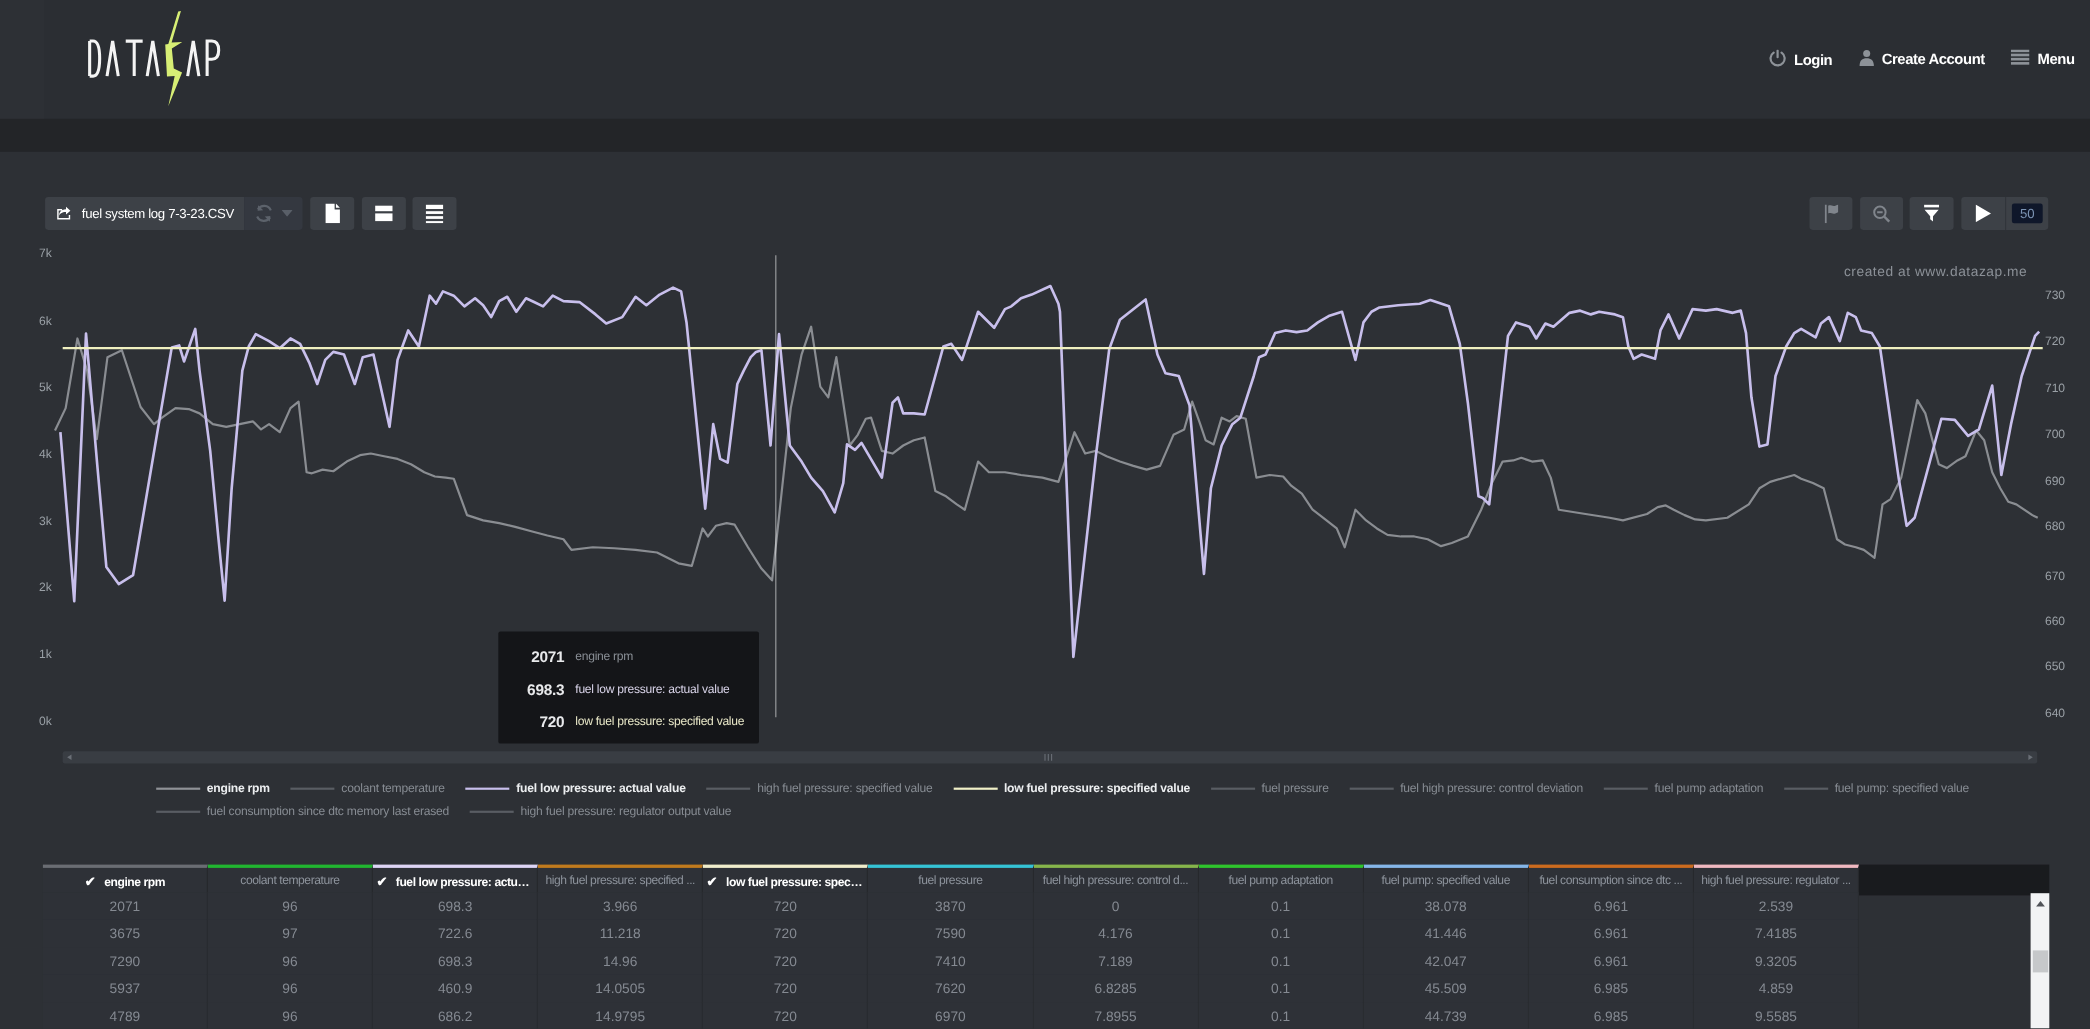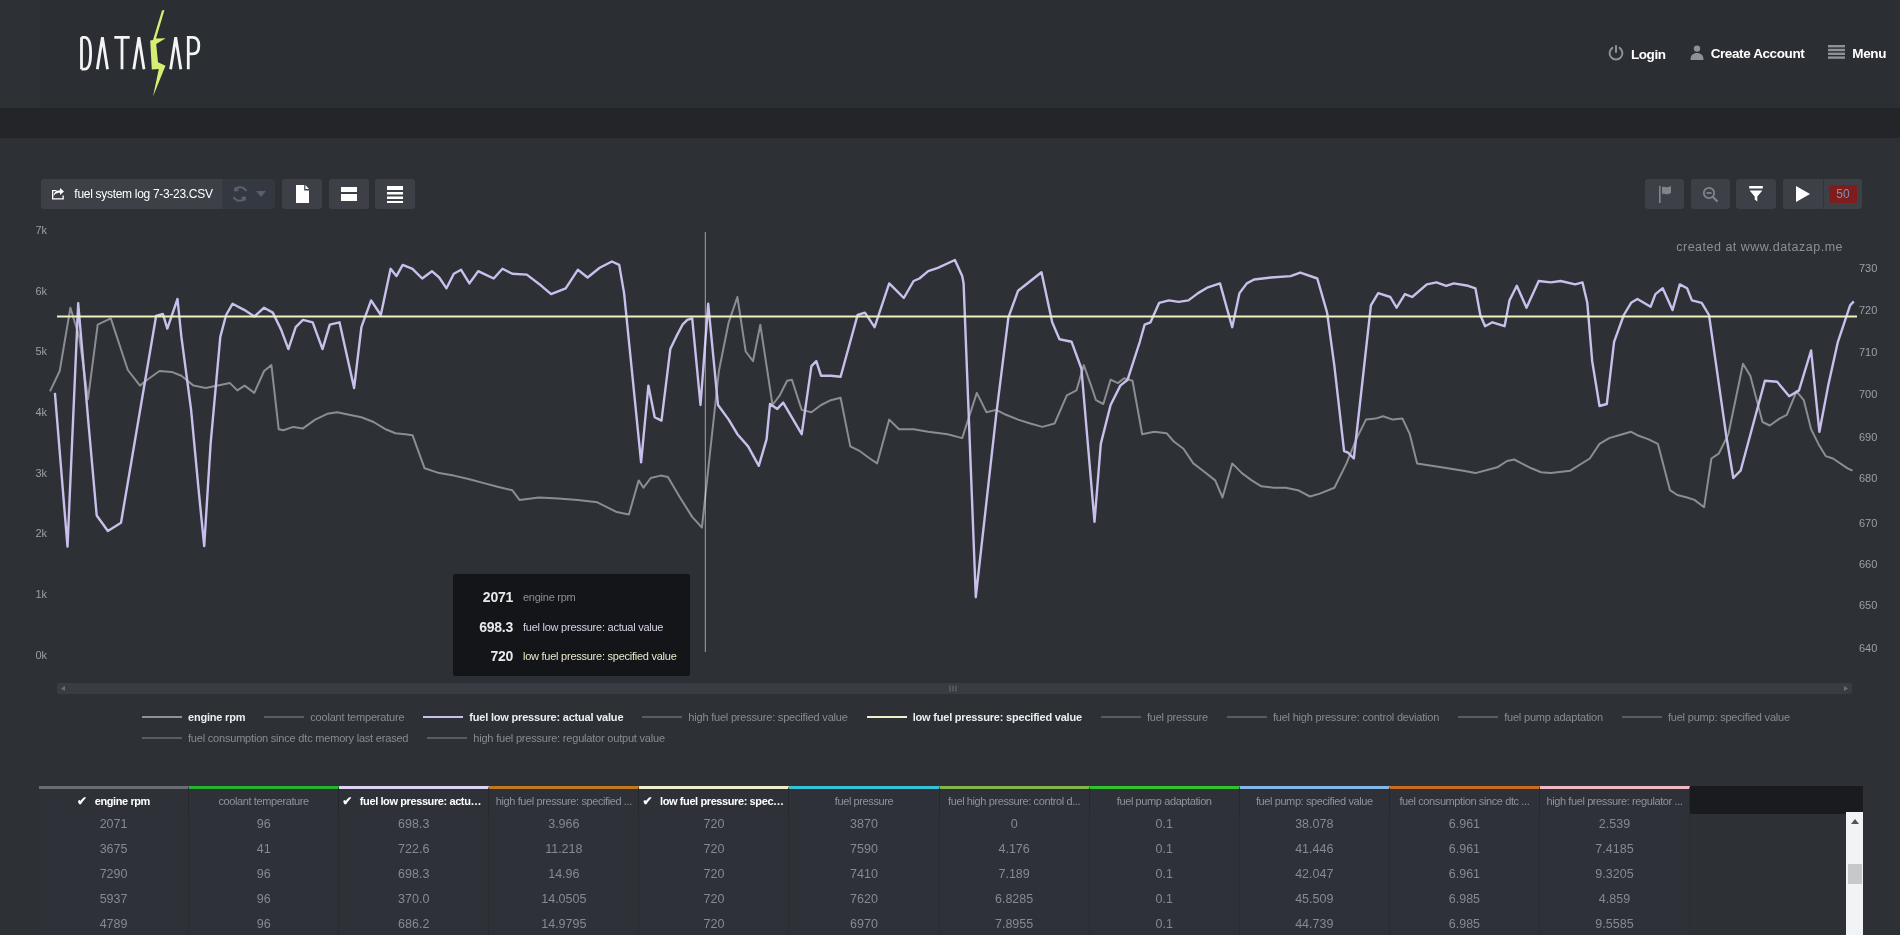--- a/index.html
+++ b/index.html
@@ -116,21 +116,21 @@
       <rect x="0.2" y="0" width="13.6" height="2.5" fill="#fff"></rect>
       <path fill="#fff" d="M0.6,4.6 H13.4 L8.3,10.6 V15.4 L5.7,13.4 V10.6 Z"></path>
     </svg>
   </div>
 <div class="btn" style="left:1783px; width:40px; border-top-right-radius:0; border-bottom-right-radius:0;">
     <svg width="14" height="16" viewBox="0 0 14 16">
       <path fill="#fff" d="M0,0 L14,8 L0,16 Z"></path>
     </svg>
   </div>
 <div class="btn" style="left:1823px; width:39px; border-top-left-radius:0; border-bottom-left-radius:0; border-left:1px solid #32363c;">
-    <span style="display:block;width:28px;height:18px;background:#7f1d1d;border-radius:2px;color:#7b93b3;font-size:12px;line-height:18px;text-align:center;">50</span>
+    <span style="display:block;width:28px;height:18px;background:#0f172a;border-radius:2px;color:#7b93b3;font-size:12px;line-height:18px;text-align:center;">50</span>
   </div>
 <svg id="chart" style="position:absolute;left:0;top:225px;" width="1900" height="475" viewBox="0 0 1900 475">
 <g font-family="Liberation Sans, sans-serif" font-size="11" fill="#9aa0a6">
       <text x="47" y="9" text-anchor="end" class="ax">7k</text>
       <text x="47" y="70" text-anchor="end" class="ax">6k</text>
       <text x="47" y="130" text-anchor="end" class="ax">5k</text>
       <text x="47" y="191" text-anchor="end" class="ax">4k</text>
       <text x="47" y="252" text-anchor="end" class="ax">3k</text>
       <text x="47" y="312" text-anchor="end" class="ax">2k</text>
       <text x="47" y="373" text-anchor="end" class="ax">1k</text>
@@ -220,21 +220,21 @@
       <div class="td">720</div>
       <div class="td">3870</div>
       <div class="td">0</div>
       <div class="td">0.1</div>
       <div class="td">38.078</div>
       <div class="td">6.961</div>
       <div class="td">2.539</div>
     </div>
     <div class="tr">
       <div class="td">3675</div>
-      <div class="td">41</div>
+      <div class="td">97</div>
       <div class="td">722.6</div>
       <div class="td">11.218</div>
       <div class="td">720</div>
       <div class="td">7590</div>
       <div class="td">4.176</div>
       <div class="td">0.1</div>
       <div class="td">41.446</div>
       <div class="td">6.961</div>
       <div class="td">7.4185</div>
     </div>
@@ -247,21 +247,21 @@
       <div class="td">7410</div>
       <div class="td">7.189</div>
       <div class="td">0.1</div>
       <div class="td">42.047</div>
       <div class="td">6.961</div>
       <div class="td">9.3205</div>
     </div>
     <div class="tr">
       <div class="td">5937</div>
       <div class="td">96</div>
-      <div class="td">370.0</div>
+      <div class="td">460.9</div>
       <div class="td">14.0505</div>
       <div class="td">720</div>
       <div class="td">7620</div>
       <div class="td">6.8285</div>
       <div class="td">0.1</div>
       <div class="td">45.509</div>
       <div class="td">6.985</div>
       <div class="td">4.859</div>
     </div>
     <div class="tr">

